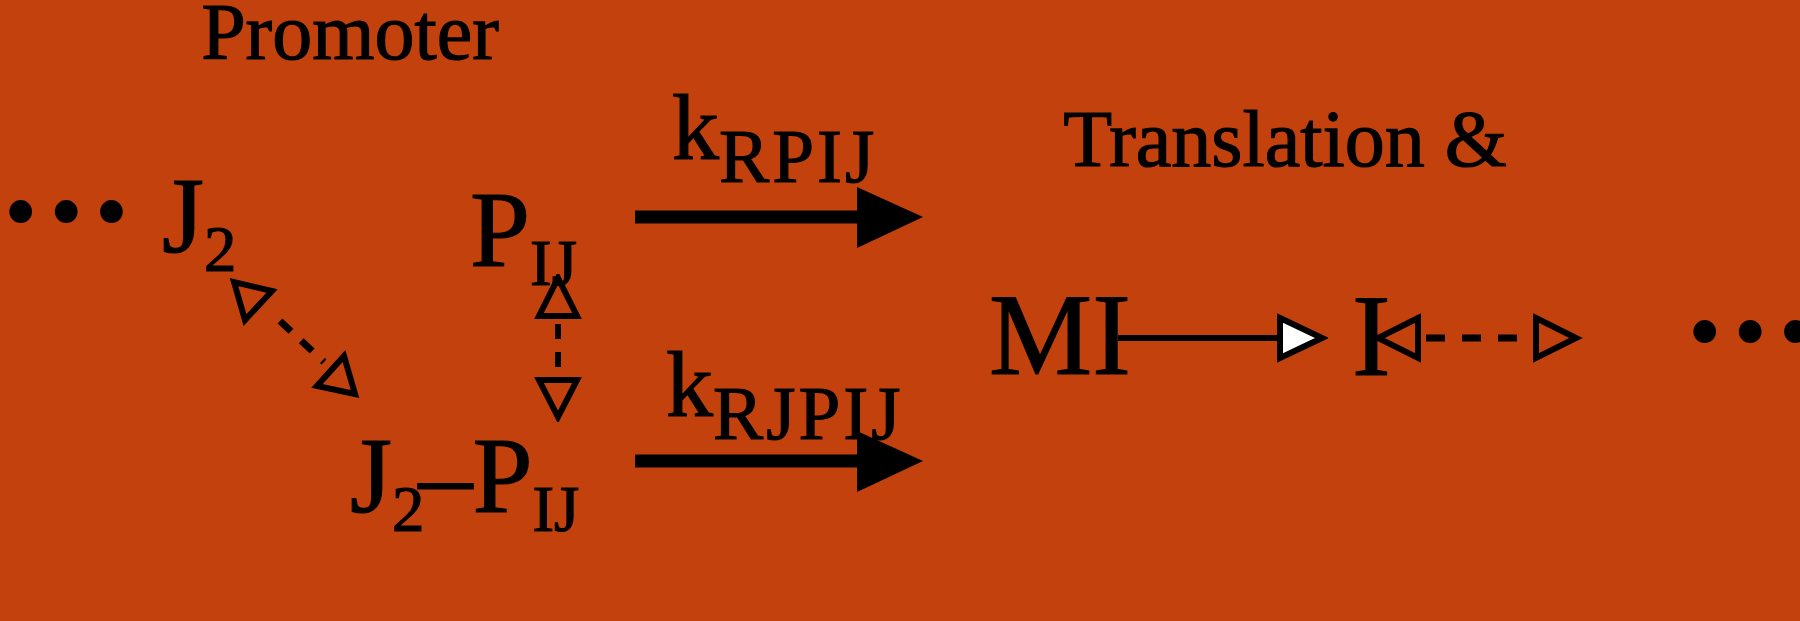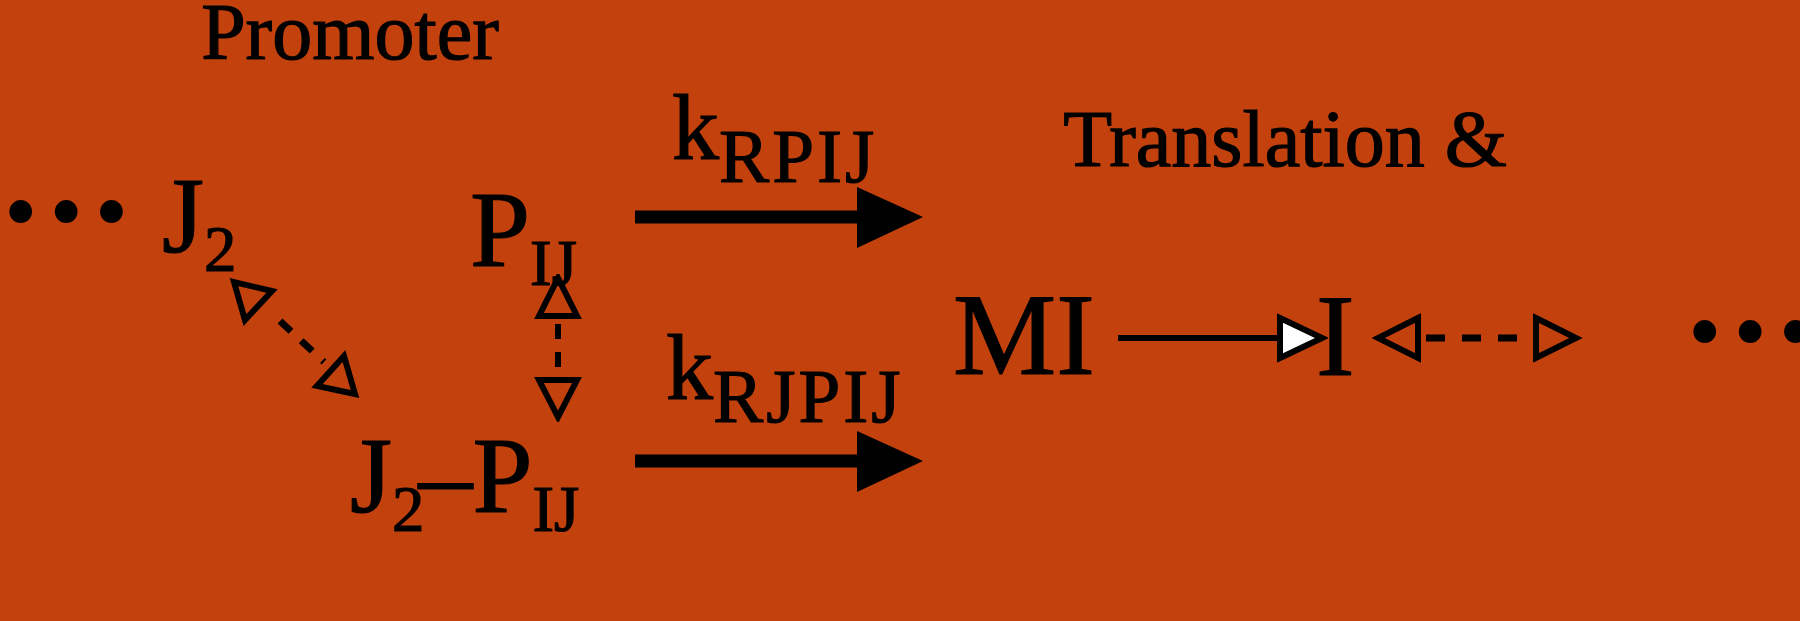--- a/index.html
+++ b/index.html
@@ -8,21 +8,21 @@
     font-family:"Liberation Serif","DejaVu Serif",serif; color:#000;
     overflow:hidden;
     -webkit-text-stroke:1.2px currentColor;
   }
   .abs { position:absolute; line-height:1; white-space:nowrap; }
   .caption { font-size:80px; line-height:84px; text-align:center; }
   .species { font-size:108px; }
   .sub { font-size:0.60em; vertical-align:-0.30em; }
   .klabel { font-size:94px; }
   .ksub { font-size:0.80em; vertical-align:-0.30em; letter-spacing:3px; }
-  .big { font-size:116px; }
+  .big { font-size:116px;margin-left:36px; }
   .ellipsis { font-size:84px; letter-spacing:16px; -webkit-text-stroke:0; font-weight:bold; }
   svg { display:block; }
   .stroke { stroke:#000; fill:none; }
 </style>
 </head>
 <body>
 
 <div class="stage">
 
   <div class="abs caption" style="left:170px; top:-10px; width:360px;">
@@ -53,21 +53,21 @@
   </svg>
 
   <svg class="abs" style="left:534px; top:274px;" width="48" height="148" viewBox="0 0 48 148">
     <polygon class="stroke" points="24,4 5,42 43,42" stroke-width="6"></polygon>
     <line x1="24" y1="50" x2="24" y2="100" stroke="#000" stroke-width="6" stroke-dasharray="15 13"></line>
     <polygon class="stroke" points="5,106 43,106 24,143" stroke-width="6"></polygon>
   </svg>
 
   <div class="abs species" style="left:350px; top:422px;text-align:right;"><span>J</span><span class="sub">2</span><span style="margin-left:-6px;">–</span><span>P</span><span class="sub">IJ</span></div>
 
-  <div class="abs klabel" style="left:666px; top:320px;"><span>k</span><span class="ksub">RJPIJ</span></div>
+  <div class="abs klabel" style="left:666px; top:337px;"><span>k</span><span class="ksub">RJPIJ</span></div>
 
   <svg class="abs" style="left:633px; top:428px;" width="292" height="68" viewBox="0 0 292 68">
     <line x1="2" y1="33" x2="232" y2="33" stroke="#000" stroke-width="13"></line>
     <polygon points="224,3 290,33 224,64" fill="#000"></polygon>
   </svg>
 
   <div class="abs big" style="left:953px; top:277px;">MI</div>
 
   <svg class="abs" style="left:1116px; top:312px;" width="212" height="52" viewBox="0 0 212 52">
     <line x1="2" y1="26" x2="164" y2="26" stroke="#000" stroke-width="6"></line>

